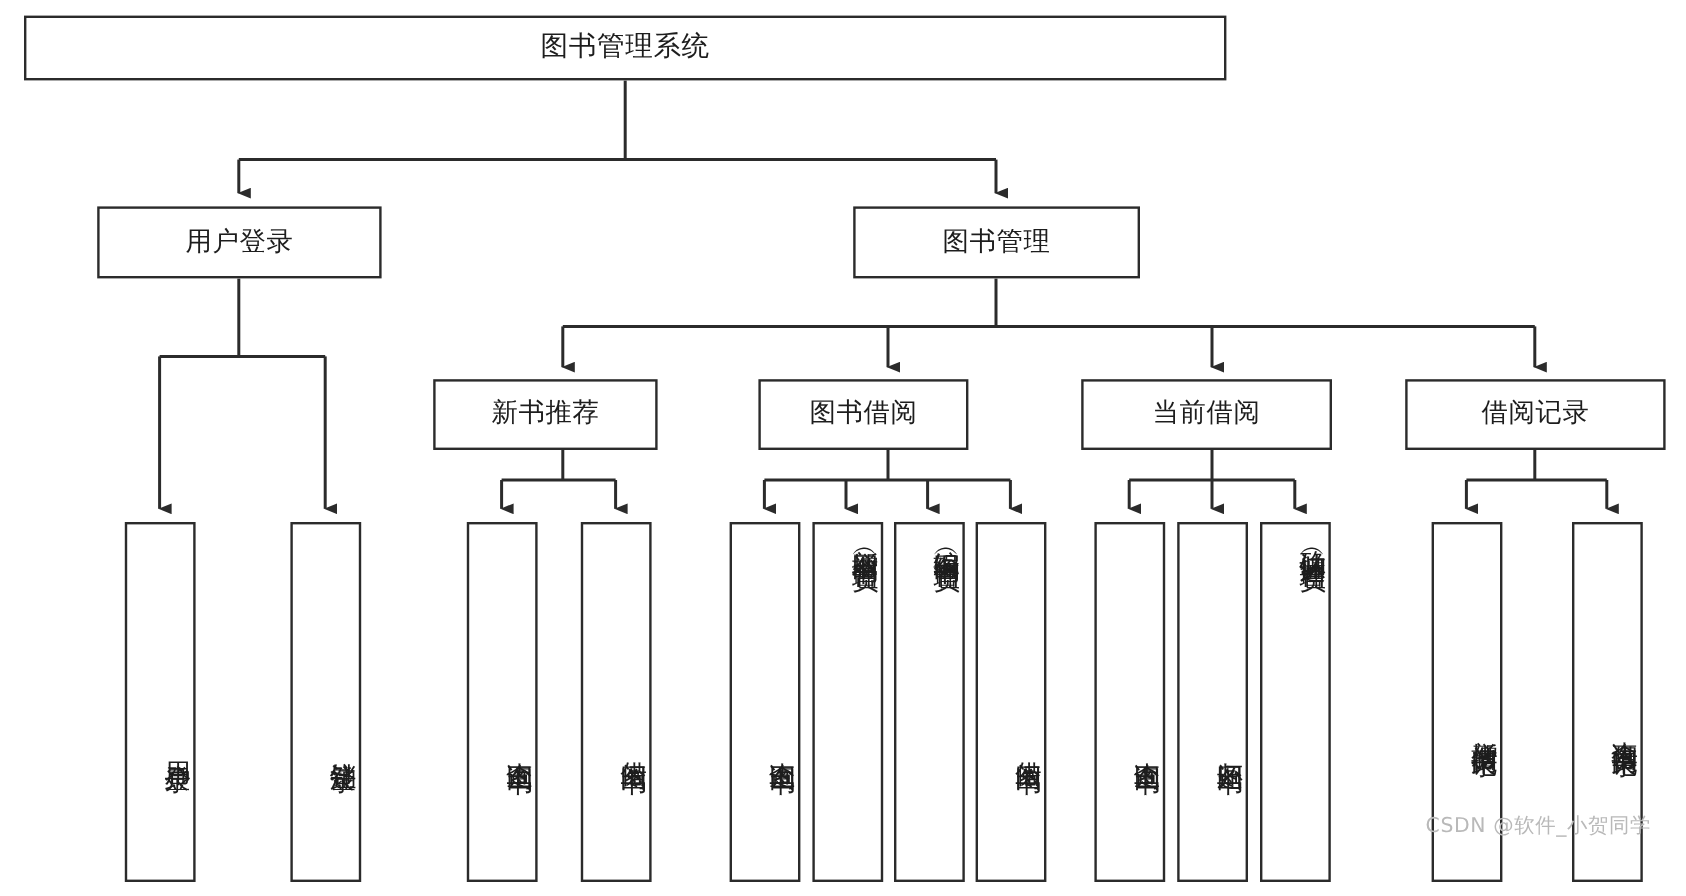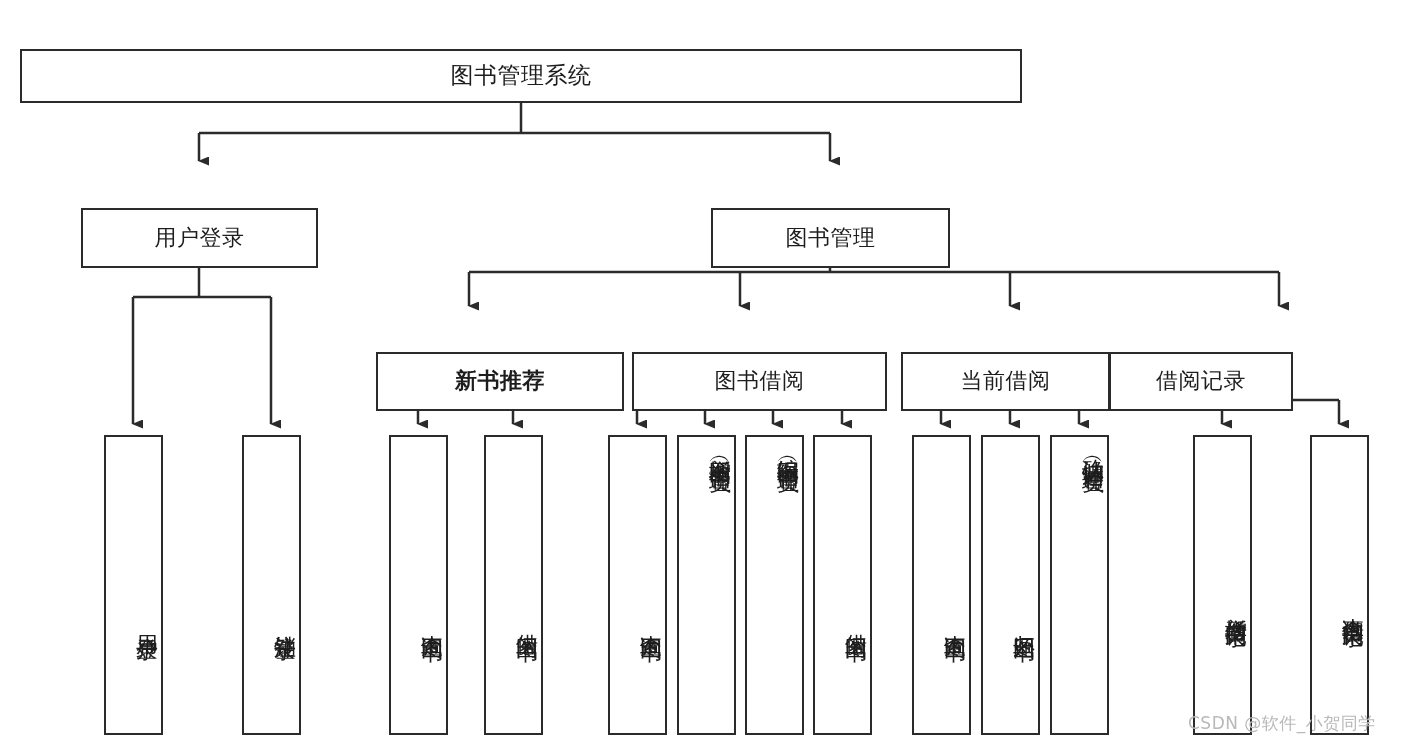--- a/index.html
+++ b/index.html
@@ -25,21 +25,20 @@
     display: flex;
     align-items: center;
     justify-content: center;
     color: #1d1d1d;
   }
   .node-h {
     font-size: 22px;
     line-height: 1.2;
     letter-spacing: 0.5px;
     white-space: nowrap;
-    margin-top: 36px;
   }
   .node-root {
     font-size: 23px;
   }
   .node-v {
     writing-mode: vertical-rl;
     text-orientation: upright;
     font-size: 22px;
     line-height: 1.3;
     letter-spacing: 2px;
@@ -57,21 +56,21 @@
     position: absolute;
     left: 0;
     top: 0;
     width: 1405px;
     height: 747px;
     pointer-events: none;
   }
   .watermark {
     position: absolute;
     left: 1188px;
-    top: 712px;
+    top: 676px;
     font-size: 17px;
     color: #b9b9b9;
     white-space: nowrap;
     letter-spacing: 0.5px;
   }
 </style>
 </head>
 <body>
 
 <div id="canvas">
@@ -130,30 +129,30 @@
     <span>图书管理系统</span>
   </div>
 
   <div class="node node-h" style="left:81px; top:172px; width:237px; height:60px;">
     <span>用户登录</span>
   </div>
   <div class="node node-h" style="left:711px; top:172px; width:239px; height:60px;">
     <span>图书管理</span>
   </div>
 
-  <div class="node node-h" style="left:376px; top:316px; width:248px; height:59px;font-weight:bold;">
+  <div class="node node-h" style="left:361px; top:316px; width:187px; height:59px;">
     <span>新书推荐</span>
   </div>
-  <div class="node node-h" style="left:632px; top:316px; width:255px; height:59px;text-align:center;">
+  <div class="node node-h" style="left:632px; top:316px; width:175px; height:59px;text-align:center;">
     <span>图书借阅</span>
   </div>
   <div class="node node-h" style="left:901px; top:316px; width:209px; height:59px;">
     <span>当前借阅</span>
   </div>
-  <div class="node node-h" style="left:1109px; top:316px; width:184px; height:59px;">
+  <div class="node node-h" style="left:1171px; top:316px; width:217px; height:59px;">
     <span>借阅记录</span>
   </div>
 
   <div class="node node-v" style="left:104px; top:435px; width:59px; height:300px; padding-top:72px;">
     <span>用户登录</span>
   </div>
   <div class="node node-v" style="left:242px; top:435px; width:59px; height:300px; padding-top:72px;">
     <span>注销登录</span>
   </div>
 

